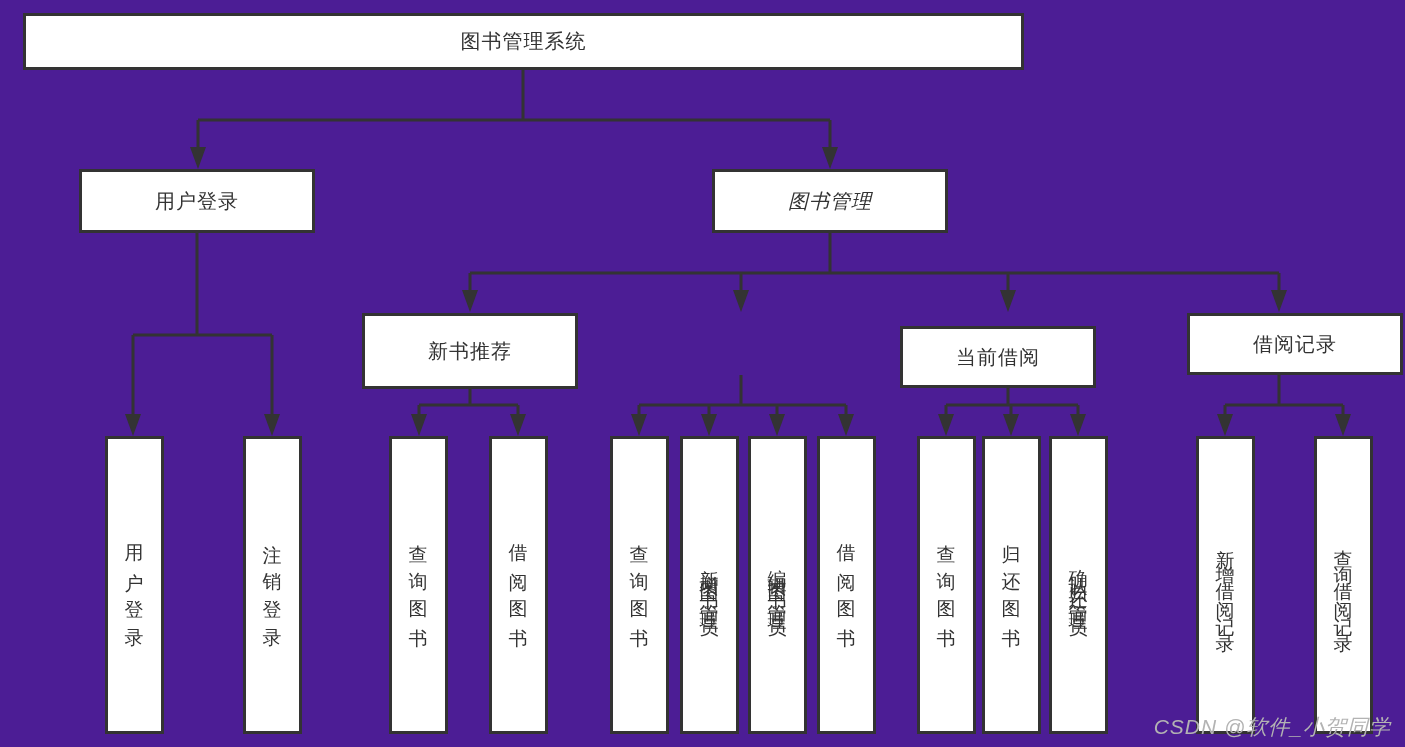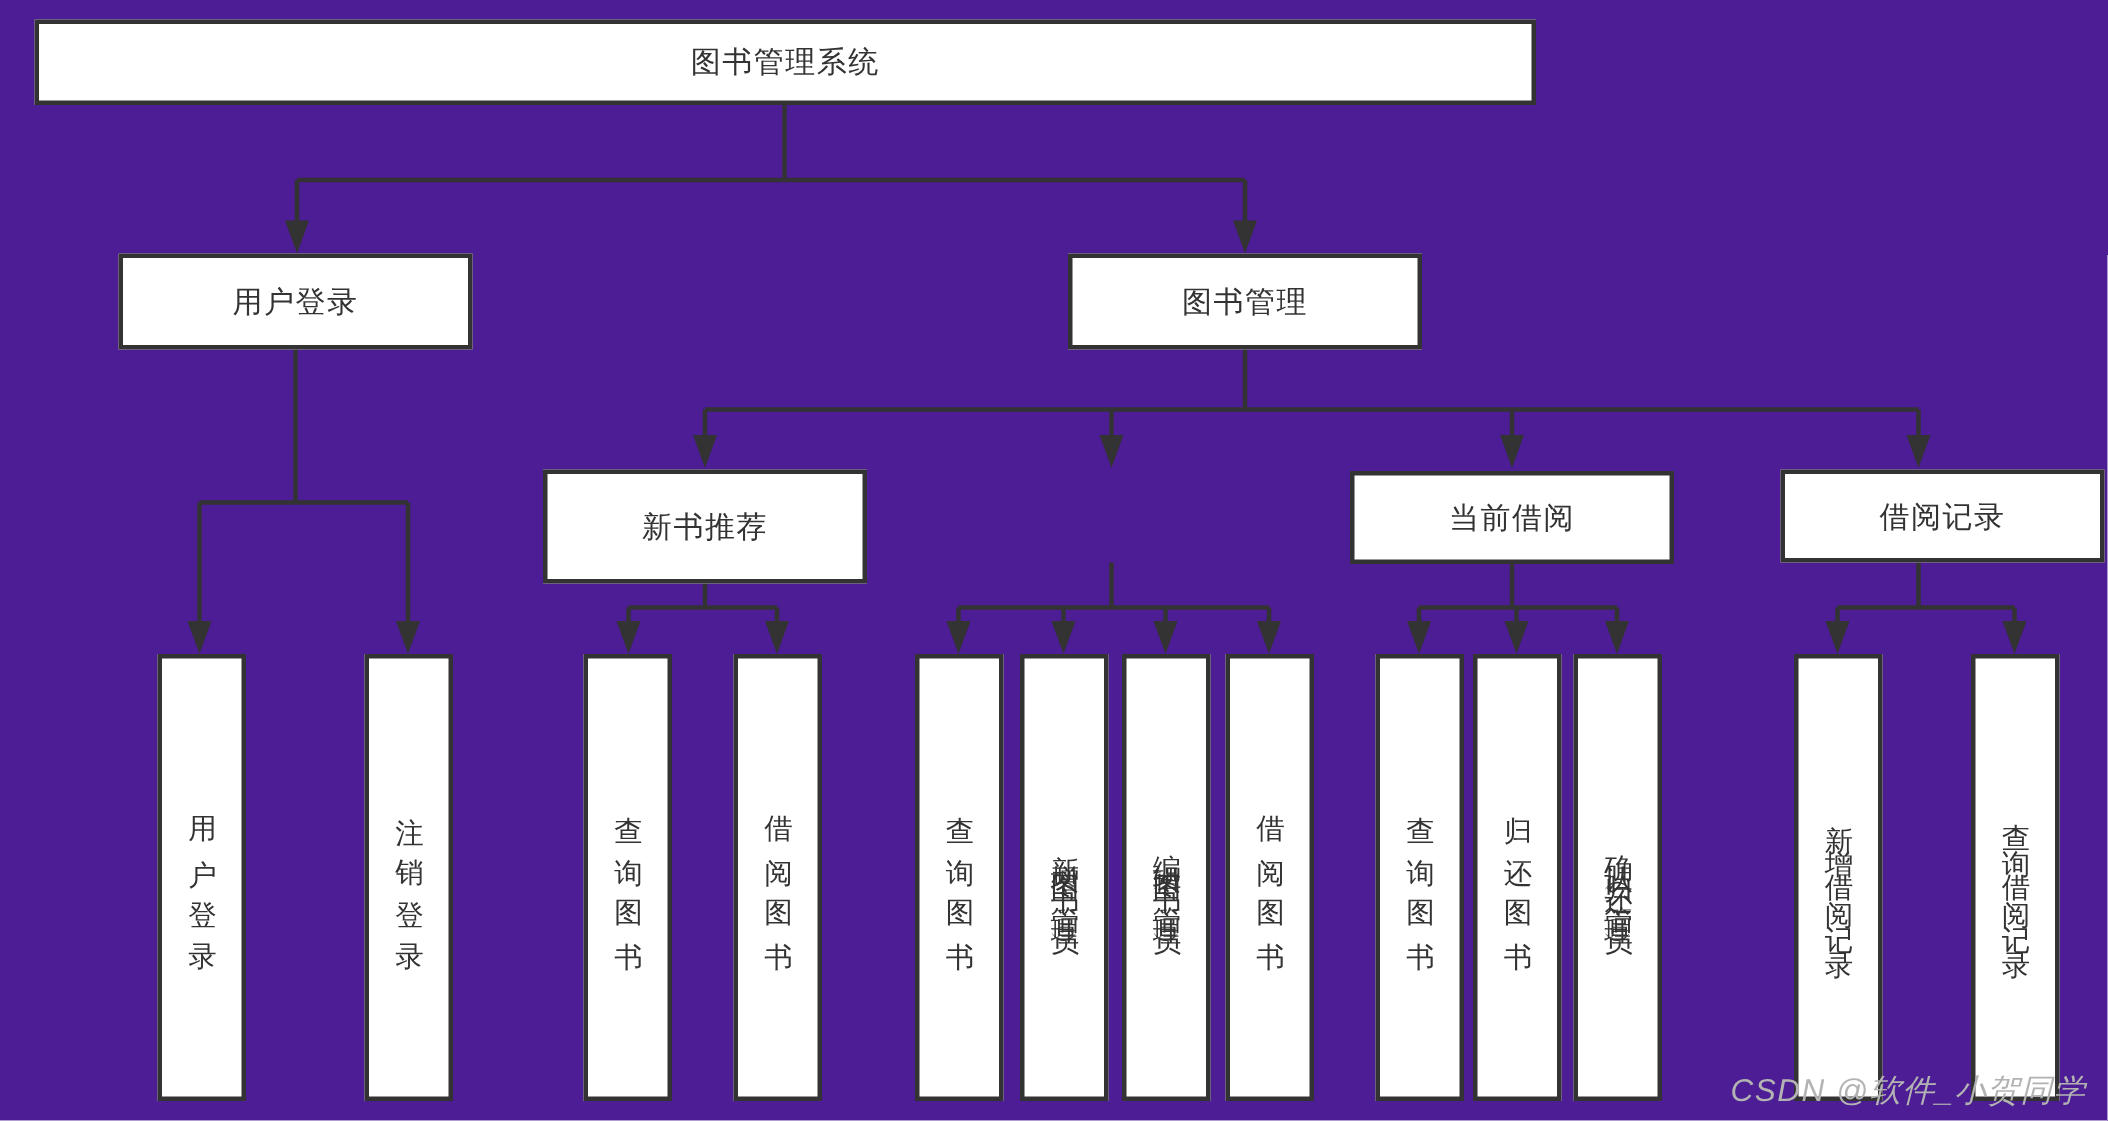--- a/index.html
+++ b/index.html
@@ -87,24 +87,24 @@
     <polygon class="ahead" points="1070,414 1086,414 1078,436"></polygon>
 
     <path class="wire" d="M1279 375 V405 M1225 405 H1343 M1225 405 V415 M1343 405 V415"></path>
     <polygon class="ahead" points="1217,414 1233,414 1225,436"></polygon>
     <polygon class="ahead" points="1335,414 1351,414 1343,436"></polygon>
   </svg>
 
   <div class="node hnode" style="left:23px;top:13px;width:1001px;height:57px;">图书管理系统</div>
 
   <div class="node hnode" style="left:79px;top:169px;width:236px;height:64px;">用户登录</div>
-  <div class="node hnode" style="left:712px;top:169px;width:236px;height:64px;">图书管理</div>
+  <div class="node hnode" style="left:712px;top:169px;width:236px;height:64px;font-style:italic;">图书管理</div>
 
   <div class="node hnode" style="left:362px;top:313px;width:216px;height:76px;">新书推荐</div>
-  <div class="node hnode" style="left:900px;top:314px;width:216px;height:62px;">当前借阅</div>
+  <div class="node hnode" style="left:900px;top:326px;width:196px;height:62px;">当前借阅</div>
   <div class="node hnode" style="left:1171px;top:313px;width:216px;height:62px;margin-left:16px;">借阅记录</div>
 
   <div class="node leaf v4" style="left:105px;">用户登录</div>
   <div class="node leaf v4" style="left:243px;">注销登录</div>
 
   <div class="node leaf v4" style="left:389px;">查询图书</div>
   <div class="node leaf v4" style="left:489px;">借阅图书</div>
 
   <div class="node leaf v4" style="left:610px;">查询图书</div>
   <div class="node leaf v9" style="left:680px;">新增图书（管理员）</div>

